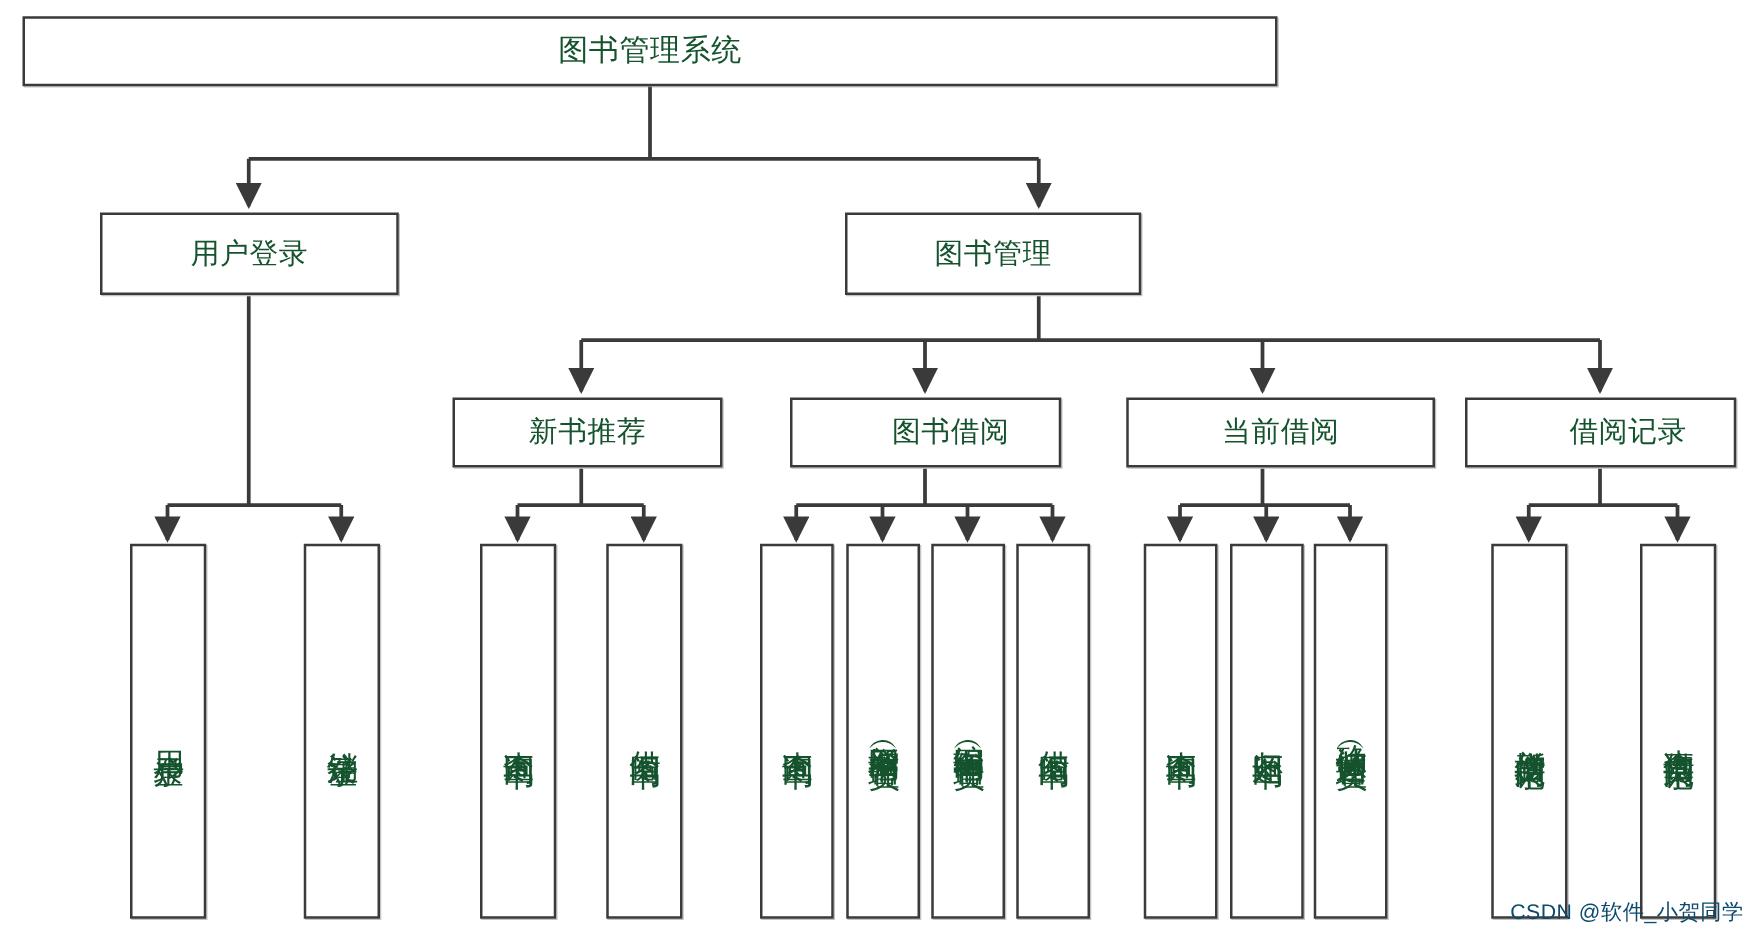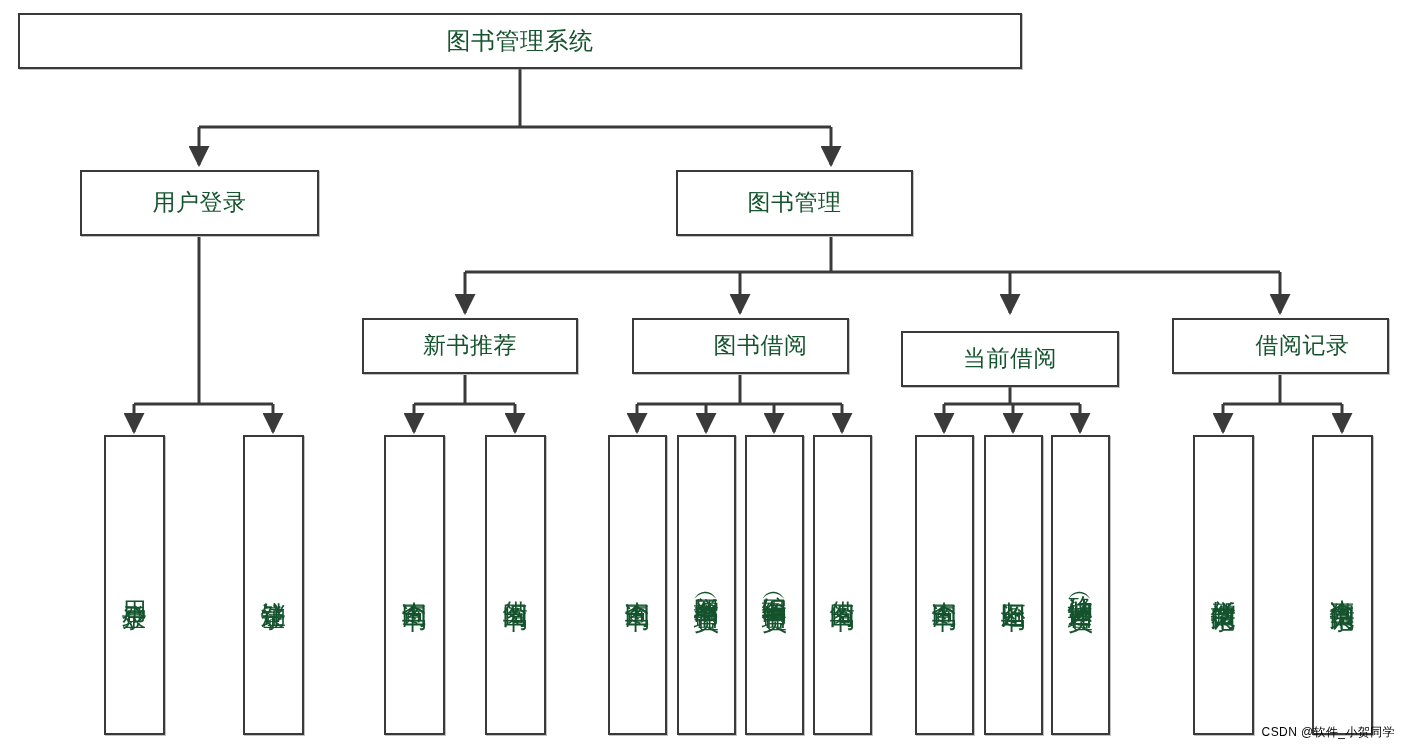--- a/index.html
+++ b/index.html
@@ -61,22 +61,22 @@
     font-size: 25px;
     line-height: 1.05;
     letter-spacing: 2px;
     white-space: normal;
     max-height: 100%;
   }
   #watermark {
     position: absolute;
     right: 10px;
     bottom: 6px;
-    font-size: 12px;
-    color: #000000;
+    font-size: 17px;
+    color: #0c4a6e;
     letter-spacing: 0.4px;
     white-space: nowrap;
     user-select: none;
     margin-top: 16px;
   }
 </style>
 </head>
 <body>
 
 <div id="diagram">
@@ -142,21 +142,21 @@
   <div class="node h" style="left:676px; top:170px; width:237px; height:66px;">
     <span class="label">图书管理</span>
   </div>
 
   <div class="node h" style="left:362px; top:318px; width:216px; height:56px;">
     <span class="label">新书推荐</span>
   </div>
   <div class="node h" style="left:632px; top:318px; width:217px; height:56px;padding-left:40px;">
     <span class="label">图书借阅</span>
   </div>
-  <div class="node h" style="left:901px; top:331px; width:218px; height:56px;">
+  <div class="node h" style="left:901px; top:318px; width:247px; height:56px;">
     <span class="label">当前借阅</span>
   </div>
   <div class="node h" style="left:1172px; top:318px; width:217px; height:56px;padding-left:44px;">
     <span class="label">借阅记录</span>
   </div>
 
   <div class="node v" style="left:104px; top:435px; width:61px; height:300px;">
     <span class="label">用户登录</span>
   </div>
   <div class="node v" style="left:243px; top:435px; width:61px; height:300px;">

